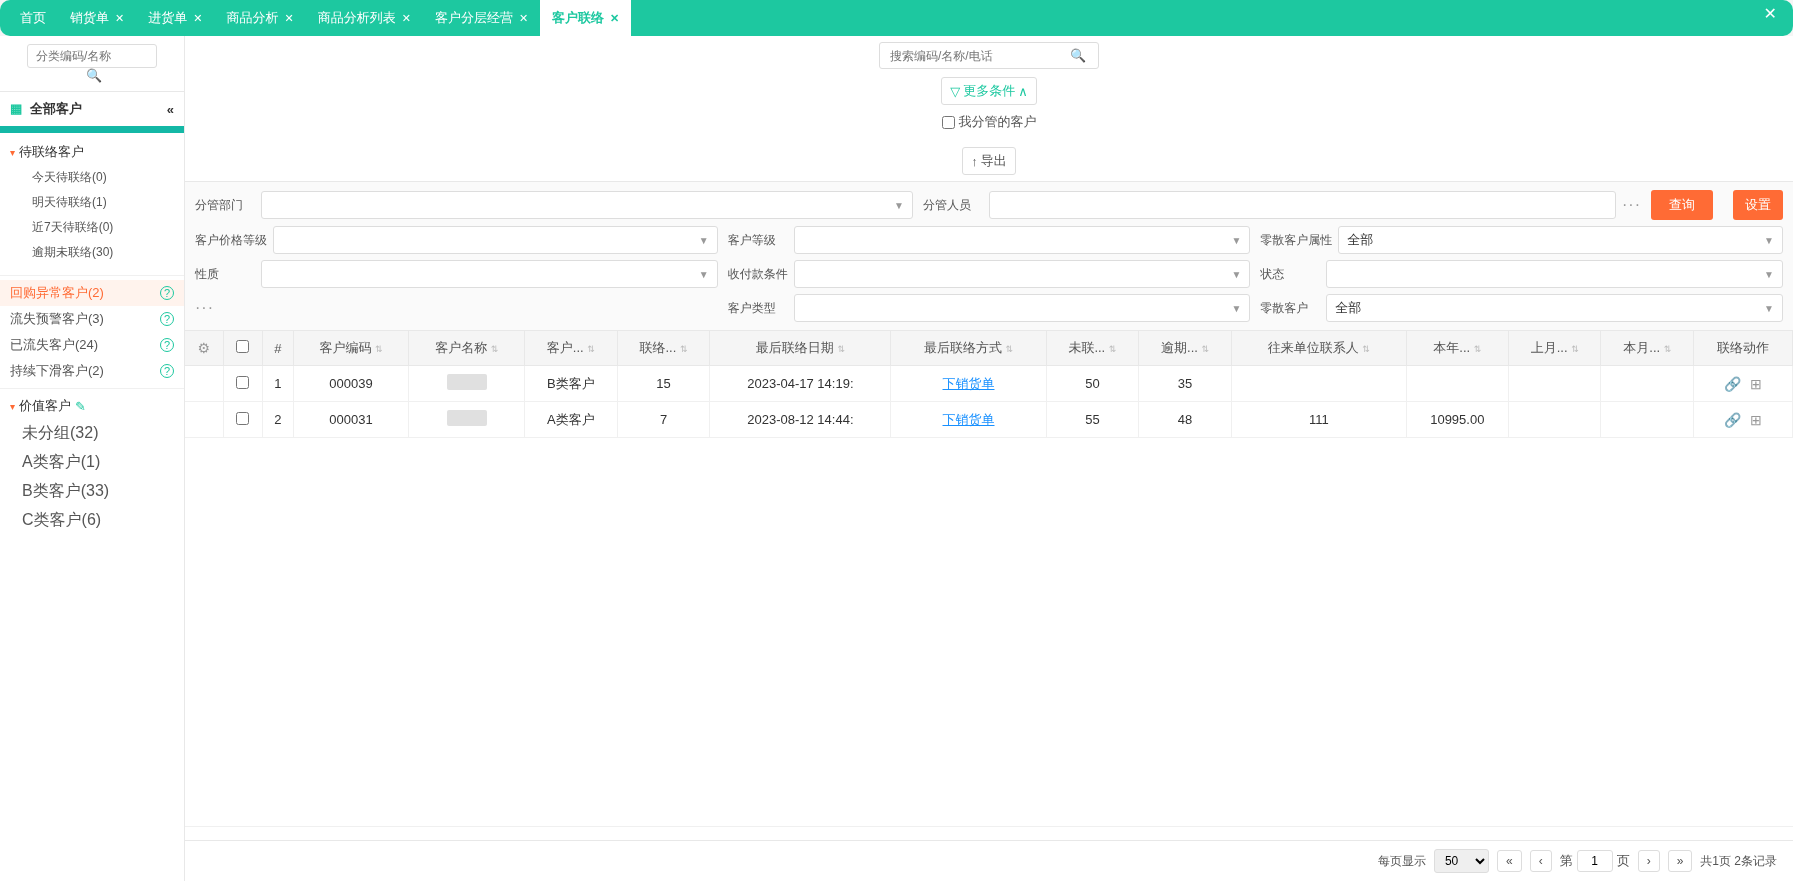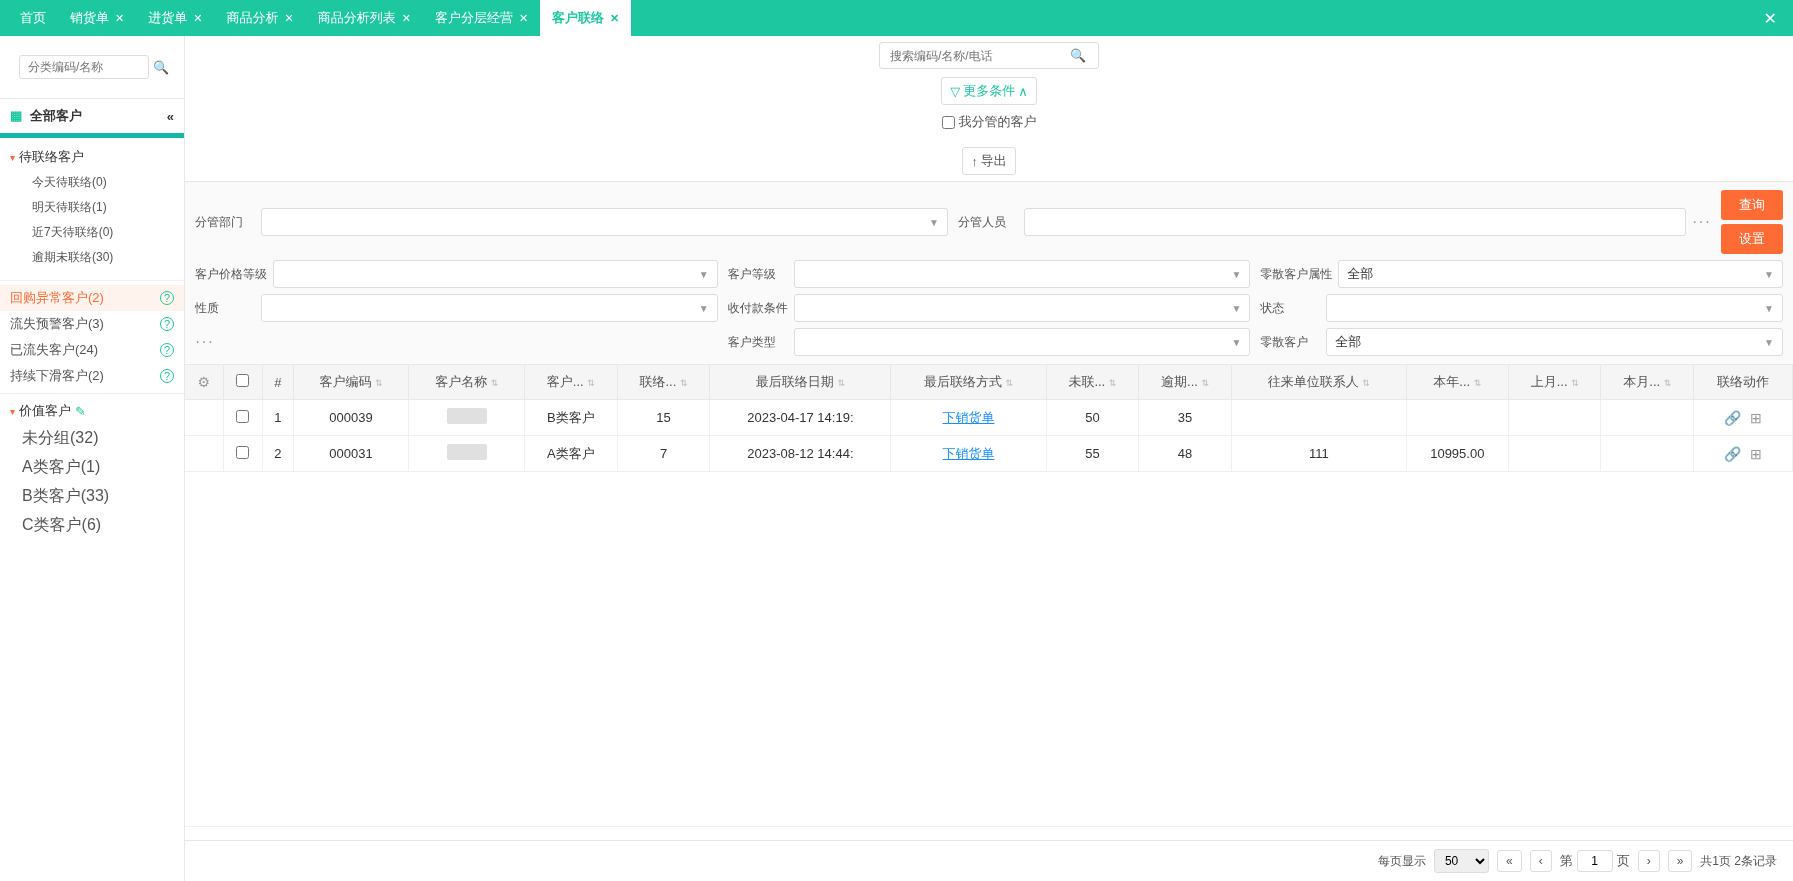--- a/index.html
+++ b/index.html
@@ -3,23 +3,23 @@
   <meta charset="utf-8">
   <style>
     * { box-sizing: border-box; margin: 0; padding: 0; font-family: 'Microsoft YaHei', Arial, sans-serif; font-size: 13px; }
     body { background: #f5f5f5; overflow: hidden; }
 
     
     .top-nav {
       background: #1dc8a0;
       height: 36px;
       display: flex;
-      align-items: center;
       padding: 0 8px;
       color: white;
+      border-radius: 10px;
     }
     .top-nav .nav-item {
       padding: 0 12px;
       height: 36px;
       display: flex;
       align-items: center;
       cursor: pointer;
       font-size: 13px;
       color: white;
       white-space: nowrap;
@@ -52,24 +52,25 @@
     
     .left-sidebar {
       width: 185px;
       background: white;
       border-right: 1px solid #e8e8e8;
       overflow-y: auto;
       flex-shrink: 0;
       position: relative;
     }
     .sidebar-search {
-      padding: 19px;
+      padding: 8px;
       border-bottom: 1px solid #e8e8e8;
       display: flex;
       align-items: center;
+      flex-direction: column;
     }
     .sidebar-search input {
       border: 1px solid #ddd;
       border-radius: 3px;
       padding: 4px 8px;
       font-size: 12px;
       width: 130px;
       outline: none;
     }
     .sidebar-search .search-icon {
@@ -78,21 +79,21 @@
       cursor: pointer;
     }
     .sidebar-all-customers {
       padding: 8px 10px;
       display: flex;
       align-items: center;
       justify-content: space-between;
       font-weight: bold;
       font-size: 13px;
       color: #333;
-      border-bottom: 5px solid #14b8a6;
+      border-bottom: 7px solid #14b8a6;
     }
     .sidebar-all-customers .icon-grid { color: #1dc8a0; margin-right: 4px; }
     .sidebar-group {
       padding: 6px 0;
     }
     .sidebar-group-title {
       padding: 4px 10px;
       color: #333;
       font-size: 12px;
       display: flex;
@@ -256,22 +257,22 @@
       color: white;
       border: none;
       border-radius: 3px;
       padding: 6px 12px;
       font-size: 13px;
       cursor: pointer;
       white-space: nowrap;
     }
     .btn-group {
       display: flex;
-      flex-direction: column;
-      gap: 4px;
+      flex-direction: row;
+      gap: 20px;
     }
 
     
     .table-area {
       flex: 1;
       overflow-y: auto;
       overflow-x: auto;
       background: white;
     }
     .data-table {

